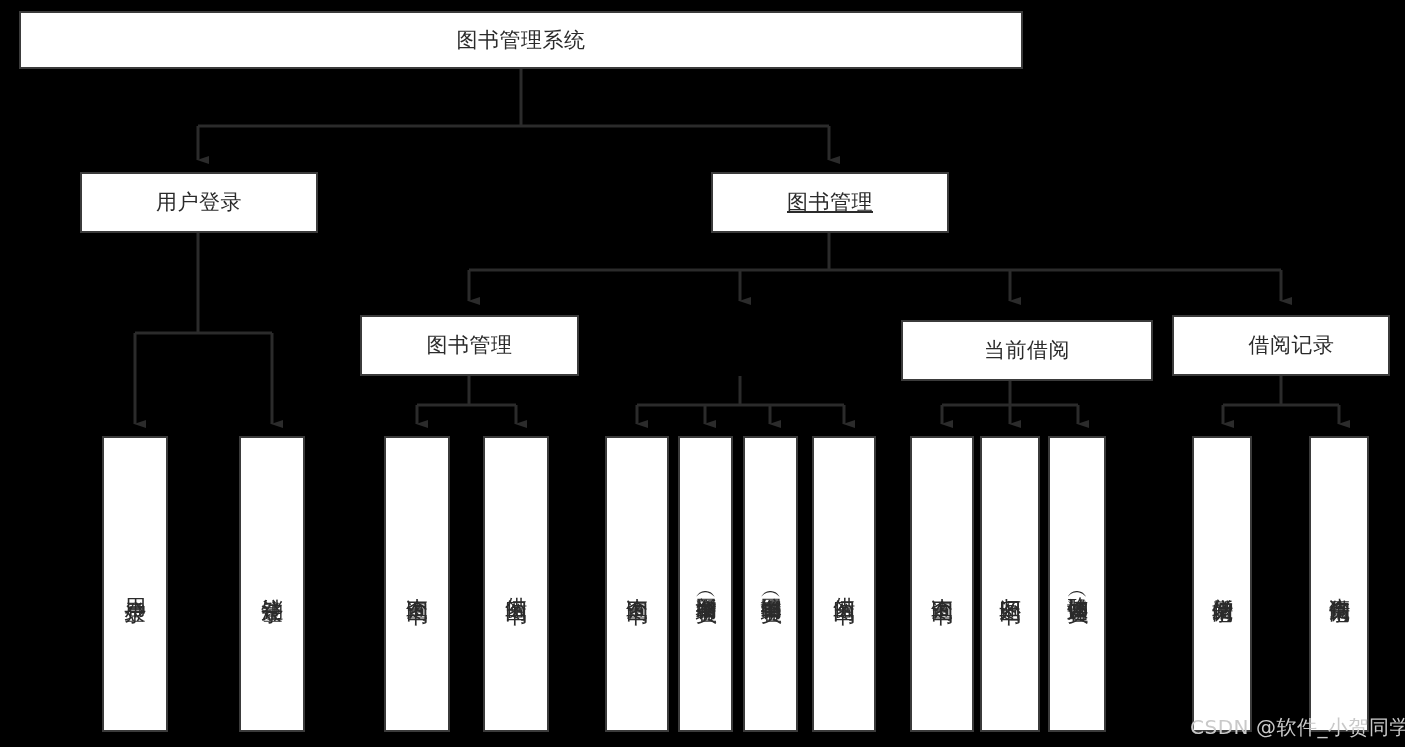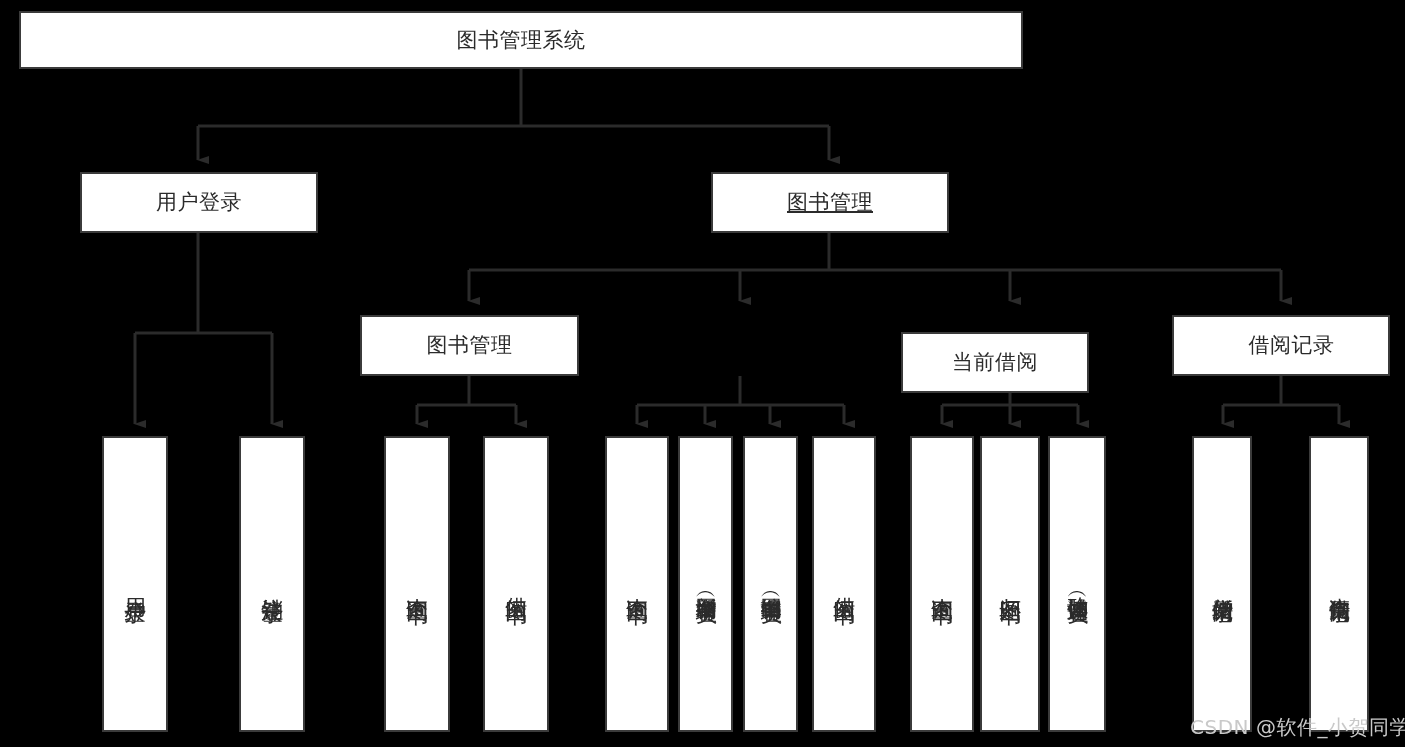--- a/index.html
+++ b/index.html
@@ -147,21 +147,21 @@
 
   <div class="node h-node" style="left:711px; top:172px; width:238px; height:61px;text-decoration:underline;">
     <span class="node-label">图书管理</span>
   </div>
 
   <div class="node h-node" style="left:360px; top:315px; width:219px; height:61px;">
     <span class="node-label">图书管理</span>
   </div>
 
 
-  <div class="node h-node" style="left:901px; top:332px; width:188px; height:61px;">
+  <div class="node h-node" style="left:901px; top:320px; width:252px; height:61px;">
     <span class="node-label">当前借阅</span>
   </div>
 
   <div class="node h-node" style="left:1172px; top:315px; width:218px; height:61px;padding-left:21px;">
     <span class="node-label">借阅记录</span>
   </div>
 
   <div class="node v-node" style="left:102px; top:436px; width:66px; height:296px;">
     <span class="node-label">用户登录</span>
   </div>

